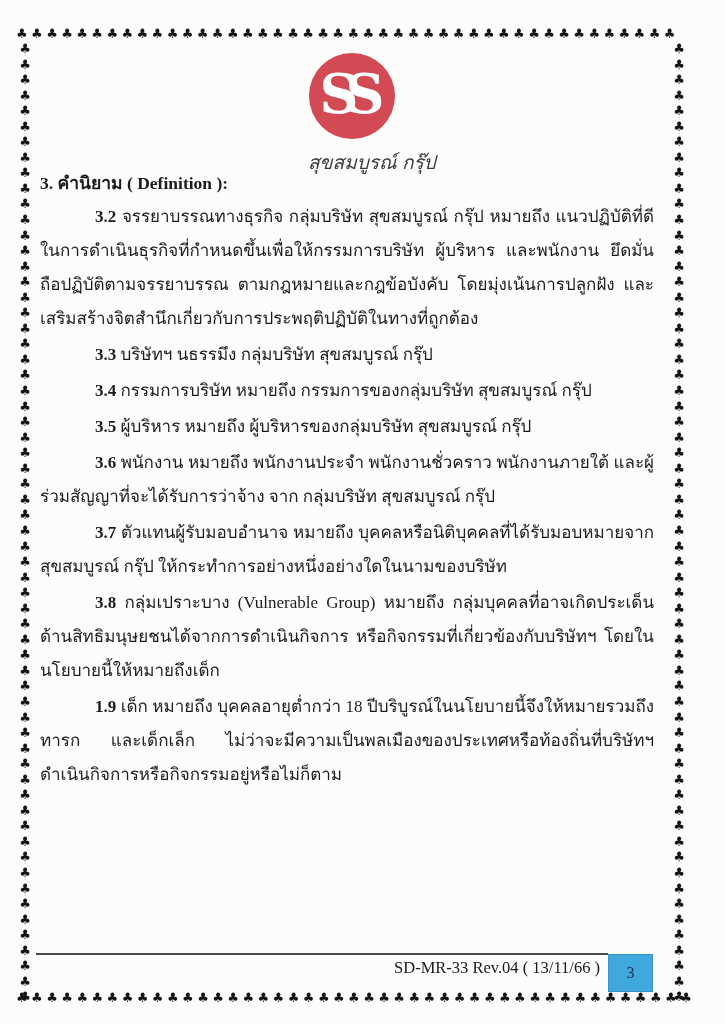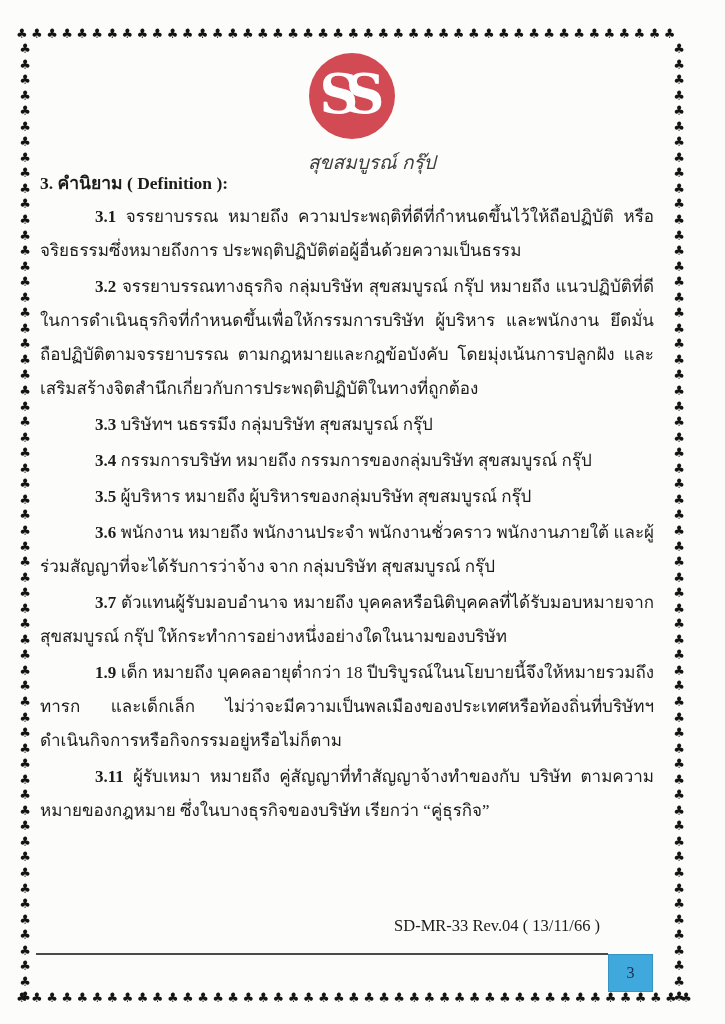--- a/index.html
+++ b/index.html
@@ -46,21 +46,21 @@
     font-size:17px;line-height:34px;
   }
   .heading{margin:0 0 0 0;font-weight:bold;font-size:17.5px;}
   .para{margin:0 0 2px 0;text-indent:55px;text-align:justify;}
   .para .num{font-weight:bold;}
   .para .term{font-weight:normal;}
 
   
   .footer-line{position:absolute;left:36px;top:953px;width:572px;height:2px;background:#4a4a4a;}
   .footer-text{
-    position:absolute;left:40px;top:916px;width:560px;
+    position:absolute;left:40px;top:958px;width:560px;
     text-align:right;font-size:16.5px;color:#1a1a1a;white-space:nowrap;
   }
   .page-box{
     position:absolute;left:608px;top:954px;width:45px;height:38px;
     display:flex;align-items:center;justify-content:center;
     font-size:16px;color:#233055;
     box-shadow:inset 0 0 0 1px rgba(0,0,0,0.12);
   }
 </style>
 </head>
@@ -294,25 +294,20 @@
     <div class="logo-circle" id="logo-circle" style="background: rgb(210, 74, 83);">
       <span class="logo-monogram">SS</span>
     </div>
     <div class="logo-caption">สุขสมบูรณ์ กรุ๊ป</div>
   </div>
 
   <div class="content">
     <p class="heading">3. คำนิยาม ( Definition ):</p>
 
     <p class="para">
-      <span class="num">3.1</span>
-      <span class="term"></span>
-      <span class="txt">จรรยาบรรณ หมายถึง ความประพฤติที่ดีที่กำหนดขึ้นไว้ให้ถือปฏิบัติ หรือจริยธรรมซึ่งหมายถึงการ ประพฤติปฏิบัติต่อผู้อื่นด้วยความเป็นธรรม</span>
-    </p>
-    <p class="para">
       <span class="num">3.2</span>
       <span class="term">จรรยาบรรณทางธุรกิจ กลุ่มบริษัท สุขสมบูรณ์ กรุ๊ป</span>
       <span class="txt">หมายถึง แนวปฏิบัติที่ดีในการดำเนินธุรกิจที่กำหนดขึ้นเพื่อให้กรรมการบริษัท ผู้บริหาร และพนักงาน ยึดมั่นถือปฏิบัติตามจรรยาบรรณ ตามกฎหมายและกฎข้อบังคับ โดยมุ่งเน้นการปลูกฝัง และเสริมสร้างจิตสำนึกเกี่ยวกับการประพฤติปฏิบัติในทางที่ถูกต้อง</span>
     </p>
     <p class="para">
       <span class="num">3.3</span>
       <span class="term">บริษัทฯ</span>
       <span class="txt">นธรรมึง กลุ่มบริษัท สุขสมบูรณ์ กรุ๊ป</span>
     </p>
     <p class="para">
@@ -329,28 +324,28 @@
       <span class="num">3.6</span>
       <span class="term">พนักงาน</span>
       <span class="txt">หมายถึง พนักงานประจำ พนักงานชั่วคราว พนักงานภายใต้ และผู้ร่วมสัญญาที่จะได้รับการว่าจ้าง จาก กลุ่มบริษัท สุขสมบูรณ์ กรุ๊ป</span>
     </p>
     <p class="para">
       <span class="num">3.7</span>
       <span class="term">ตัวแทนผู้รับมอบอำนาจ</span>
       <span class="txt">หมายถึง บุคคลหรือนิติบุคคลที่ได้รับมอบหมายจาก สุขสมบูรณ์ กรุ๊ป ให้กระทำการอย่างหนึ่งอย่างใดในนามของบริษัท</span>
     </p>
     <p class="para">
+      <span class="num">3.8</span>
+      <span class="term">กลุ่มเปราะบาง  (Vulnerable Group)</span>
+      <span class="txt">หมายถึง กลุ่มบุคคลที่อาจเกิดประเด็นด้านสิทธิมนุษยชนได้จากการดำเนินกิจการ หรือกิจกรรมที่เกี่ยวข้องกับบริษัทฯ โดยในนโยบายนี้ให้หมายถึงเด็ก</span>
+    </p>
+    <p class="para">
       <span class="num">1.9</span>
       <span class="term">เด็ก</span>
       <span class="txt">หมายถึง บุคคลอายุต่ำกว่า 18 ปีบริบูรณ์ในนโยบายนี้จึงให้หมายรวมถึง ทารก และเด็กเล็ก ไม่ว่าจะมีความเป็นพลเมืองของประเทศหรือท้องถิ่นที่บริษัทฯ ดำเนินกิจการหรือกิจกรรมอยู่หรือไม่ก็ตาม</span>
-    </p>
-    <p class="para">
-      <span class="num">3.11</span>
-      <span class="term">ผู้รับเหมา</span>
-      <span class="txt">หมายถึง คู่สัญญาที่ทำสัญญาจ้างทำของกับ บริษัท ตามความหมายของกฎหมาย ซึ่งในบางธุรกิจของบริษัท เรียกว่า “คู่ธุรกิจ”</span>
     </p>
   </div>
 
   <div class="footer-line"></div>
   <div class="footer-text">SD-MR-33 Rev.04 ( 13/11/66 )</div>
   <div class="page-box" id="page-box" style="background: rgb(63, 168, 220);">
     <span>3</span>
   </div>
 
 </div>

